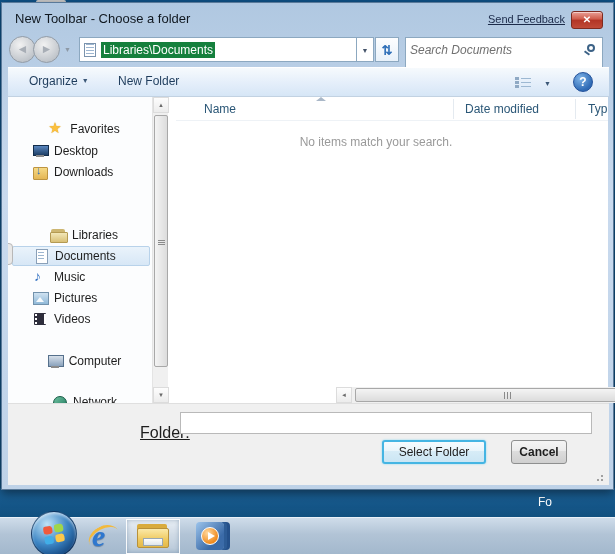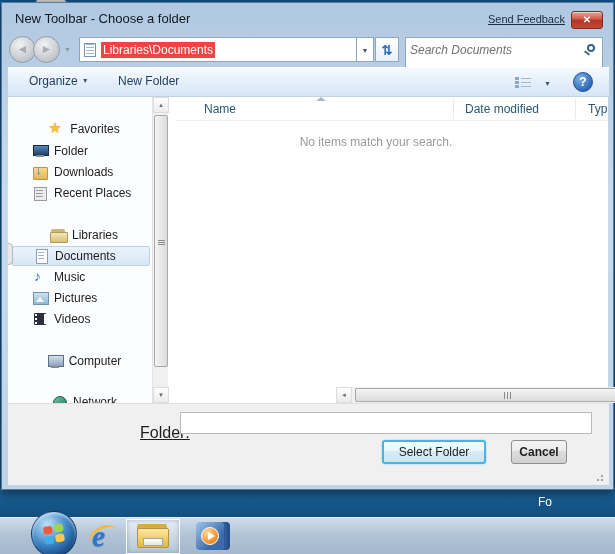--- a/index.html
+++ b/index.html
@@ -69,21 +69,21 @@
     background:radial-gradient(circle at 40% 32%, #f2f2f2, #c9cdd2 60%, #aeb4bb);
     border:1px solid #939ca6; }
   .nav-circle .arr { position:absolute; width:100%; text-align:center; top:5px; font-size:12px; color:#a8aeb6; }
   .nav-back { left:7px; } .nav-fwd { left:31px; }
   .nav-chevron { position:absolute; left:62px; top:13px; font-size:7px; color:#8d99a6; }
   .addressbar { position:absolute; left:77px; top:4px; width:278px; height:25px; background:#fff;
     border:1px solid #8ca8c0; display:flex; align-items:center; }
   .addr-doc { width:12px; height:14px; background:#fff; border:1px solid #7a93ad; margin:0 5px 0 4px;
     background-image:linear-gradient(#9db6d0 1px, transparent 1px); background-size:8px 3px;
     background-position:1px 3px; background-repeat:repeat-y; }
-  .addr-sel { background:#ef4444; color:#fff; padding:1px 2px; font-size:12px; white-space:nowrap; }
+  .addr-sel { background:#15803d; color:#fff; padding:1px 2px; font-size:12px; white-space:nowrap; }
   .addr-drop { position:absolute; left:355px; top:4px; width:17px; height:25px; background:#fff;
     border:1px solid #8ca8c0; border-left:none; text-align:center; line-height:25px; font-size:7px; color:#44546a; cursor:pointer; }
   .refresh-btn { position:absolute; left:373px; top:4px; width:24px; height:25px;
     background:linear-gradient(#fdfeff,#e8f1fa); border:1px solid #8ca8c0; text-align:center;
     line-height:24px; color:#2e6fb8; font-size:13px; font-weight:bold; cursor:pointer; }
   .refresh-glyph { display:inline-block; transform:rotate(90deg); }
   .searchbox { position:absolute; left:403px; top:4px; width:198px; height:42px; background:#fff;
     border:1px solid #8ca8c0; }
   .searchbox input { position:absolute; left:4px; top:1px; width:168px; height:21px; border:none; outline:none;
     font-family:"Liberation Sans",sans-serif; font-size:12px; }
@@ -282,29 +282,25 @@
 
   <div class="main">
 
     <div class="sidebar">
       <div class="side-row lvl0" style="top:22px">
         <span class="ico ico-star"></span>
         <span class="lbl">Favorites</span>
       </div>
       <div class="side-row lvl1" style="top:44px">
         <span class="ico ico-monitor"></span>
-        <span class="lbl">Folder</span>
+        <span class="lbl">Desktop</span>
       </div>
       <div class="side-row lvl1" style="top:65px">
         <span class="ico ico-downloads"></span>
         <span class="lbl">Downloads</span>
-      </div>
-      <div class="side-row lvl1" style="top:86px">
-        <span class="ico ico-recent"></span>
-        <span class="lbl">Recent Places</span>
       </div>
       <div class="side-row lvl0" style="top:128px">
         <span class="ico ico-libfolder"></span>
         <span class="lbl">Libraries</span>
       </div>
       <div class="side-row lvl1 selected" style="top:149px">
         <span class="ico ico-doc"></span>
         <span class="lbl">Documents</span>
       </div>
       <div class="side-row lvl1" style="top:170px">

